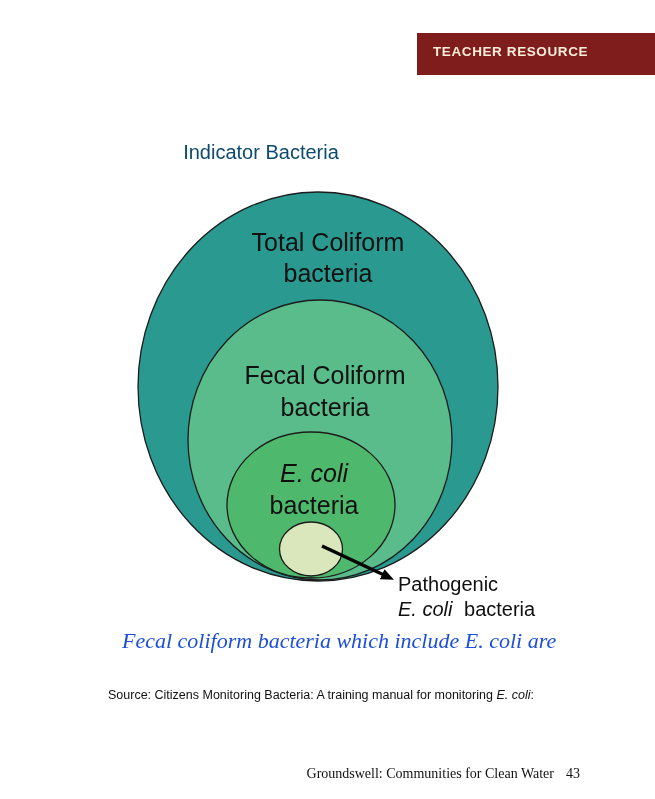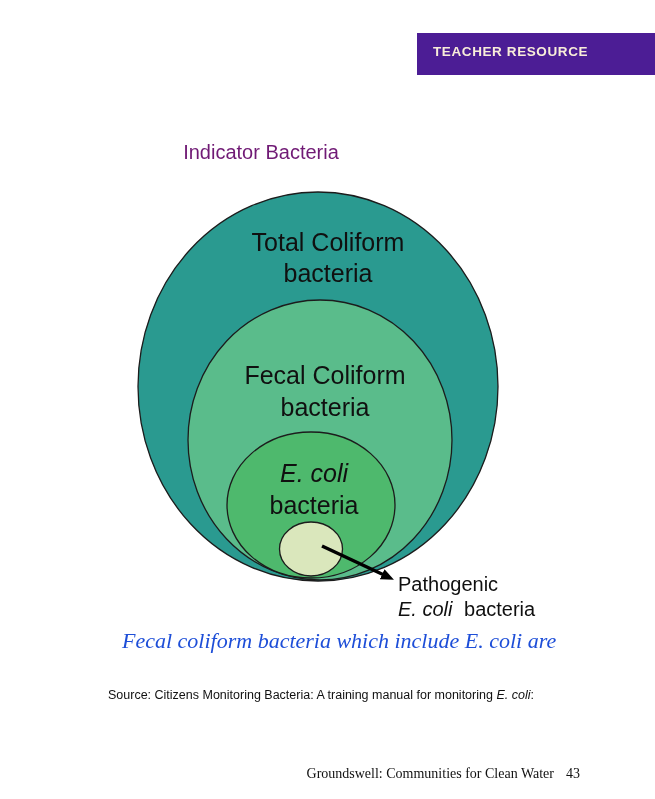--- a/index.html
+++ b/index.html
@@ -3,30 +3,30 @@
 <meta charset="utf-8">
 <style>
   html,body{margin:0;padding:0;}
   body{
     width:655px;height:799px;position:relative;background:#ffffff;
     font-family:"Liberation Sans",sans-serif;overflow:hidden;
   }
   
   .banner{
     position:absolute;left:417px;top:33px;width:238px;height:42px;
-    background:#4c1d95;box-sizing:border-box;padding:9px 8px 0 16px;
+    background:#7f1d1d;box-sizing:border-box;padding:9px 8px 0 16px;
   }
   .banner-label{
     color:#f8edd9;font-size:13.5px;font-weight:700;letter-spacing:.6px;
     font-family:"Liberation Sans",sans-serif;
   }
   
   .title{
     position:absolute;left:0;top:141px;width:522px;text-align:center;
-    font-size:20px;color:#701a75;
+    font-size:20px;color:#0c4a6e;
   }
   
   .diagram{position:absolute;left:0;top:0;}
   .dlabel{
     font-family:"Liberation Sans",sans-serif;fill:#101010;font-size:25px;
   }
   .dlabel-small{
     font-family:"Liberation Sans",sans-serif;fill:#101010;font-size:20px;
   }
   .italic{font-style:italic;}

